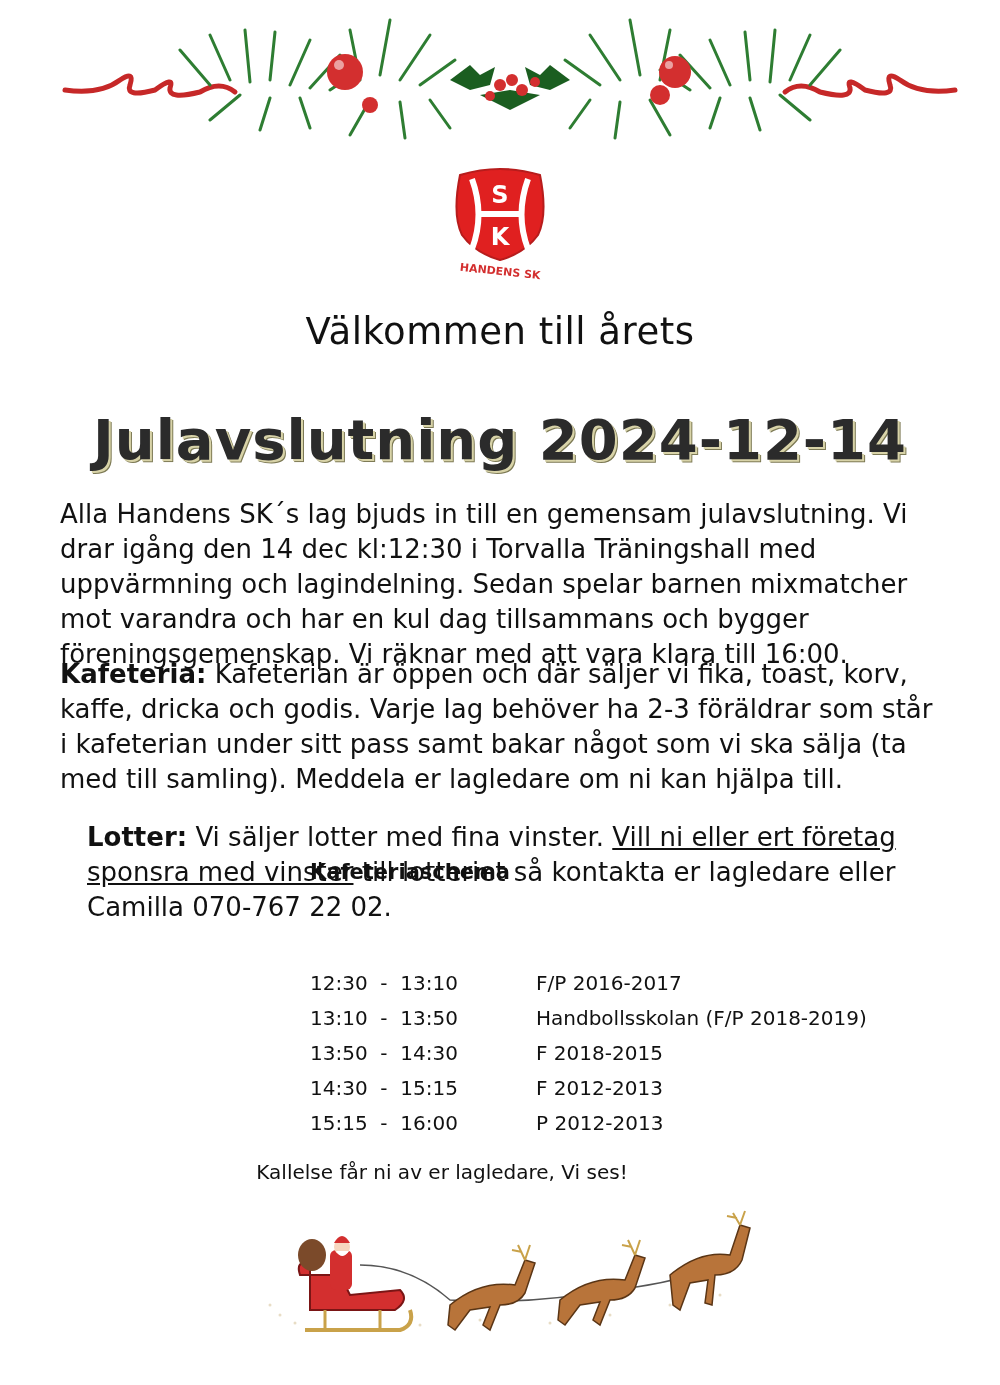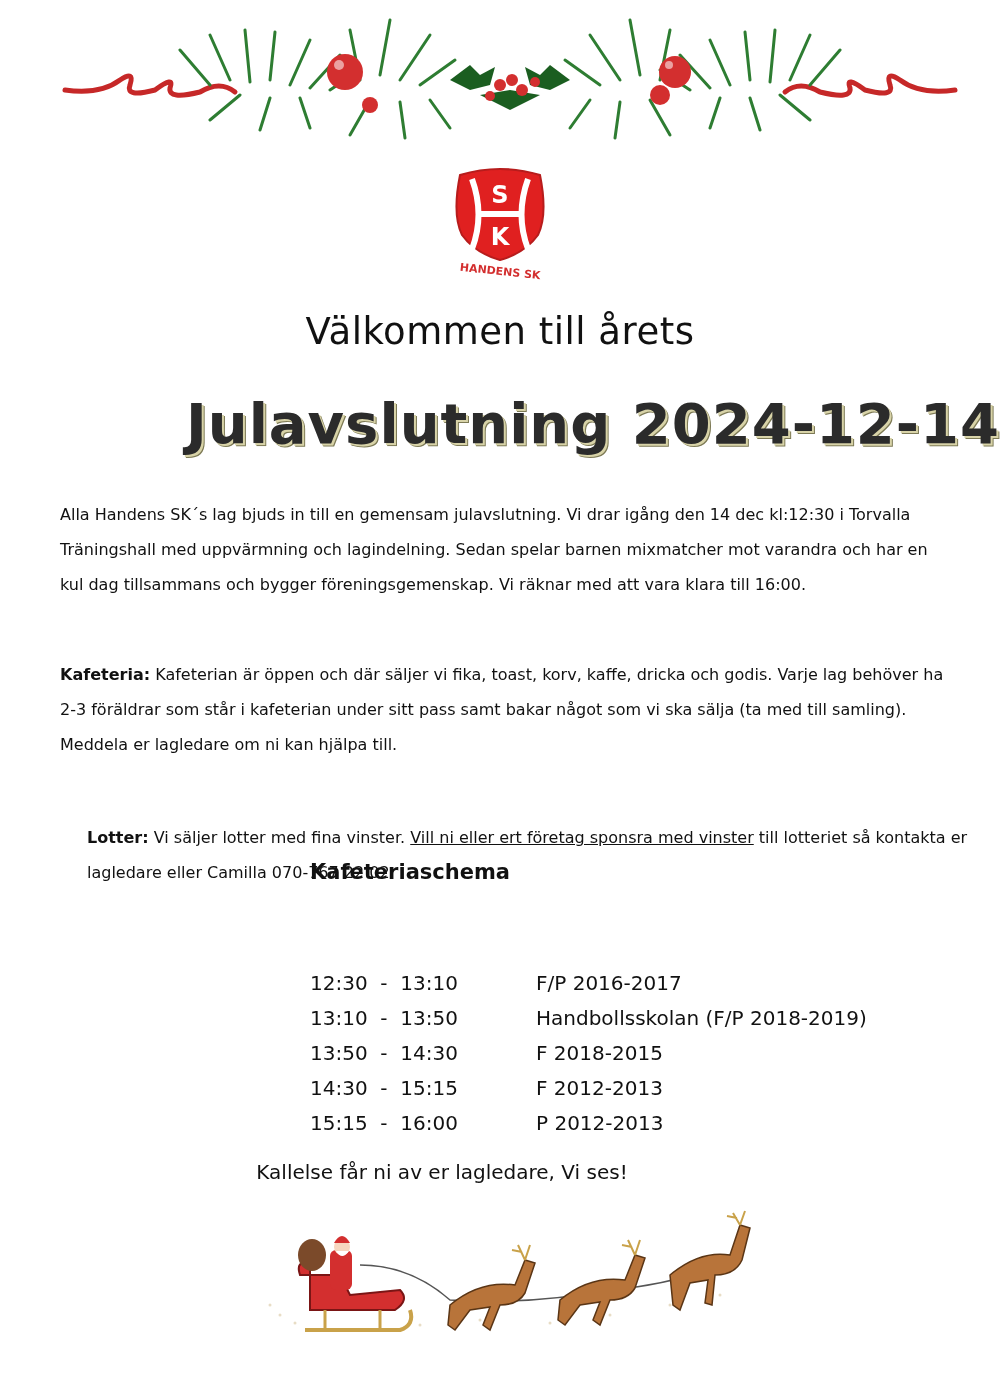--- a/index.html
+++ b/index.html
@@ -2,24 +2,24 @@
 <html><head>
 <meta charset="utf-8">
 <style>
   html, body { margin:0; padding:0; background:#ffffff; }
   body { width:1000px; height:1385px; position:relative; overflow:hidden;
          font-family:"DejaVu Sans", sans-serif; color:#111; }
   .garland { position:absolute; left:60px; top:10px; width:900px; height:130px; }
   .logo { position:absolute; left:450px; top:165px; width:100px; height:115px; }
   .welcome { position:absolute; left:0; width:1000px; top:310px; text-align:center;
              font-size:37px; letter-spacing:0.5px; }
-  .title { position:absolute; left:0; width:1000px; top:391px; text-align:right;
+  .title { position:absolute; left:0; width:1000px; top:407px; text-align:center;
            font-size:56px; font-weight:bold; color:#2b2b2b;
            text-shadow: 2px 2px 0 #d8d3a8, 3px 3px 0 #7d7a55; letter-spacing:1px; }
-  .para { position:absolute; left:60px; width:885px; font-size:16px; line-height:35px; }
+  .para { position:absolute; left:60px; width:885px; font-size:26px; line-height:35px; }
   .para b { font-weight:bold; }
   .underline { text-decoration:underline; }
   .p1 { top:497px; }
   .p2 { top:657px; }
   .p3 { top:820px;margin-left:27px; }
   .sched-title { position:absolute; left:0; width:820px; top:860px; text-align:center;
                  font-size:21px; font-weight:bold; }
   .sched { position:absolute; left:310px; top:960px; font-size:20px; }
   .row { display:flex; height:35px; align-items:flex-end; }
   .time { width:226px; }

